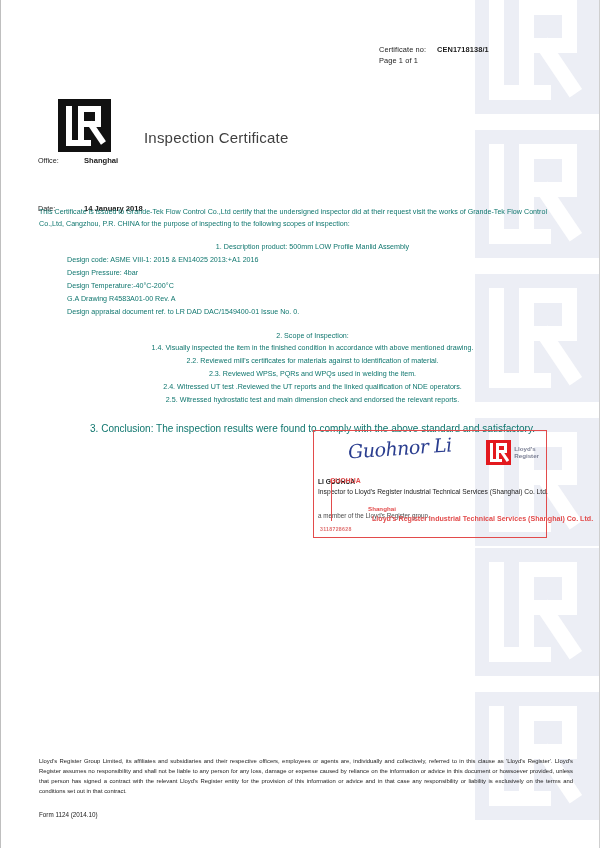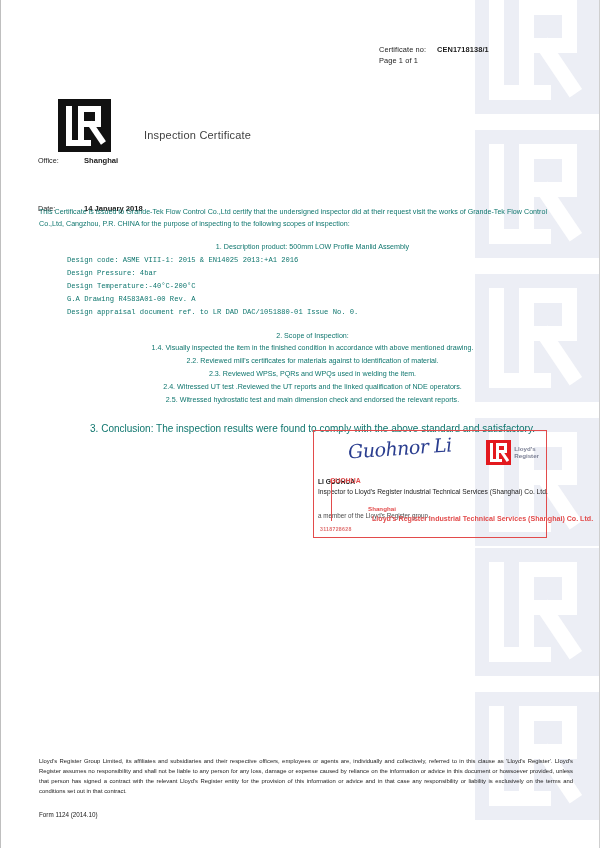--- a/index.html
+++ b/index.html
@@ -98,21 +98,21 @@
     transform-origin: top left;
     transform: rotate(-34deg);
   }
 
   
   #doc-title {
     position: absolute;
     left: 143px;
     top: 129px;
     z-index: 3;
-    font-size: 11px;
+    font-size: 15px;
     color: #3f3f3f;
     letter-spacing: 0.2px;
     font-weight: normal;
   }
 
   
   .field-row {
     position: absolute;
     z-index: 3;
     font-size: 7.2px;
@@ -149,21 +149,21 @@
   .sec-list {
     list-style: none;
     margin: 0;
     padding: 0;
   }
   .sec-list li {
     font-size: 7.15px;
     line-height: 1.82;
     margin: 0;
   }
-  .indent-1 { padding-left: 28px; font-family: Liberation Mono, monospace; }
+  .indent-1 { padding-left: 28px; }
   .indent-0 { padding-left: 13px; text-align: center; }
 
   #conclusion {
     margin-top: 14px;
     font-size: 10px;
     line-height: 1.62;
   }
 
   
   #stamp-block {
@@ -404,21 +404,21 @@
 
     <p id="intro-para">This Certificate is issued to Grande-Tek Flow Control Co.,Ltd  certify that  the undersigned inspector did at their request visit the works of Grande-Tek Flow Control Co.,Ltd, Cangzhou, P.R. CHINA for the purpose of inspecting to the following scopes of inspection:</p>
 
     <div class="section">
       <p class="sec-head indent-0">1. Description product:  500mm LOW Profile Manlid Assembly</p>
       <ul class="sec-list indent-1">
         <li>Design code:  ASME VIII-1: 2015 &amp; EN14025 2013:+A1 2016</li>
         <li>Design Pressure: 4bar</li>
         <li>Design Temperature:-40°C-200°C</li>
         <li>G.A Drawing  R4583A01-00 Rev. A</li>
-        <li>Design appraisal document ref. to LR DAD DAC/1051880-01 Issue No. 0.</li>
+        <li>Design appraisal document ref. to LR DAD DAC/1549400-01 Issue No. 0.</li>
       </ul>
     </div>
 
     <div class="section">
       <p class="sec-head indent-0">2. Scope of Inspection:</p>
       <ul class="sec-list indent-0">
         <li>1.4. Visually inspected the item in the finished condition in accordance with above mentioned drawing.</li>
         <li>2.2. Reviewed mill's certificates for materials against to identification of material.</li>
         <li>2.3. Reviewed WPSs, PQRs and WPQs used in welding the item.</li>
         <li>2.4. Witressed UT test .Reviewed the UT reports and the linked qualification of NDE operators.</li>

